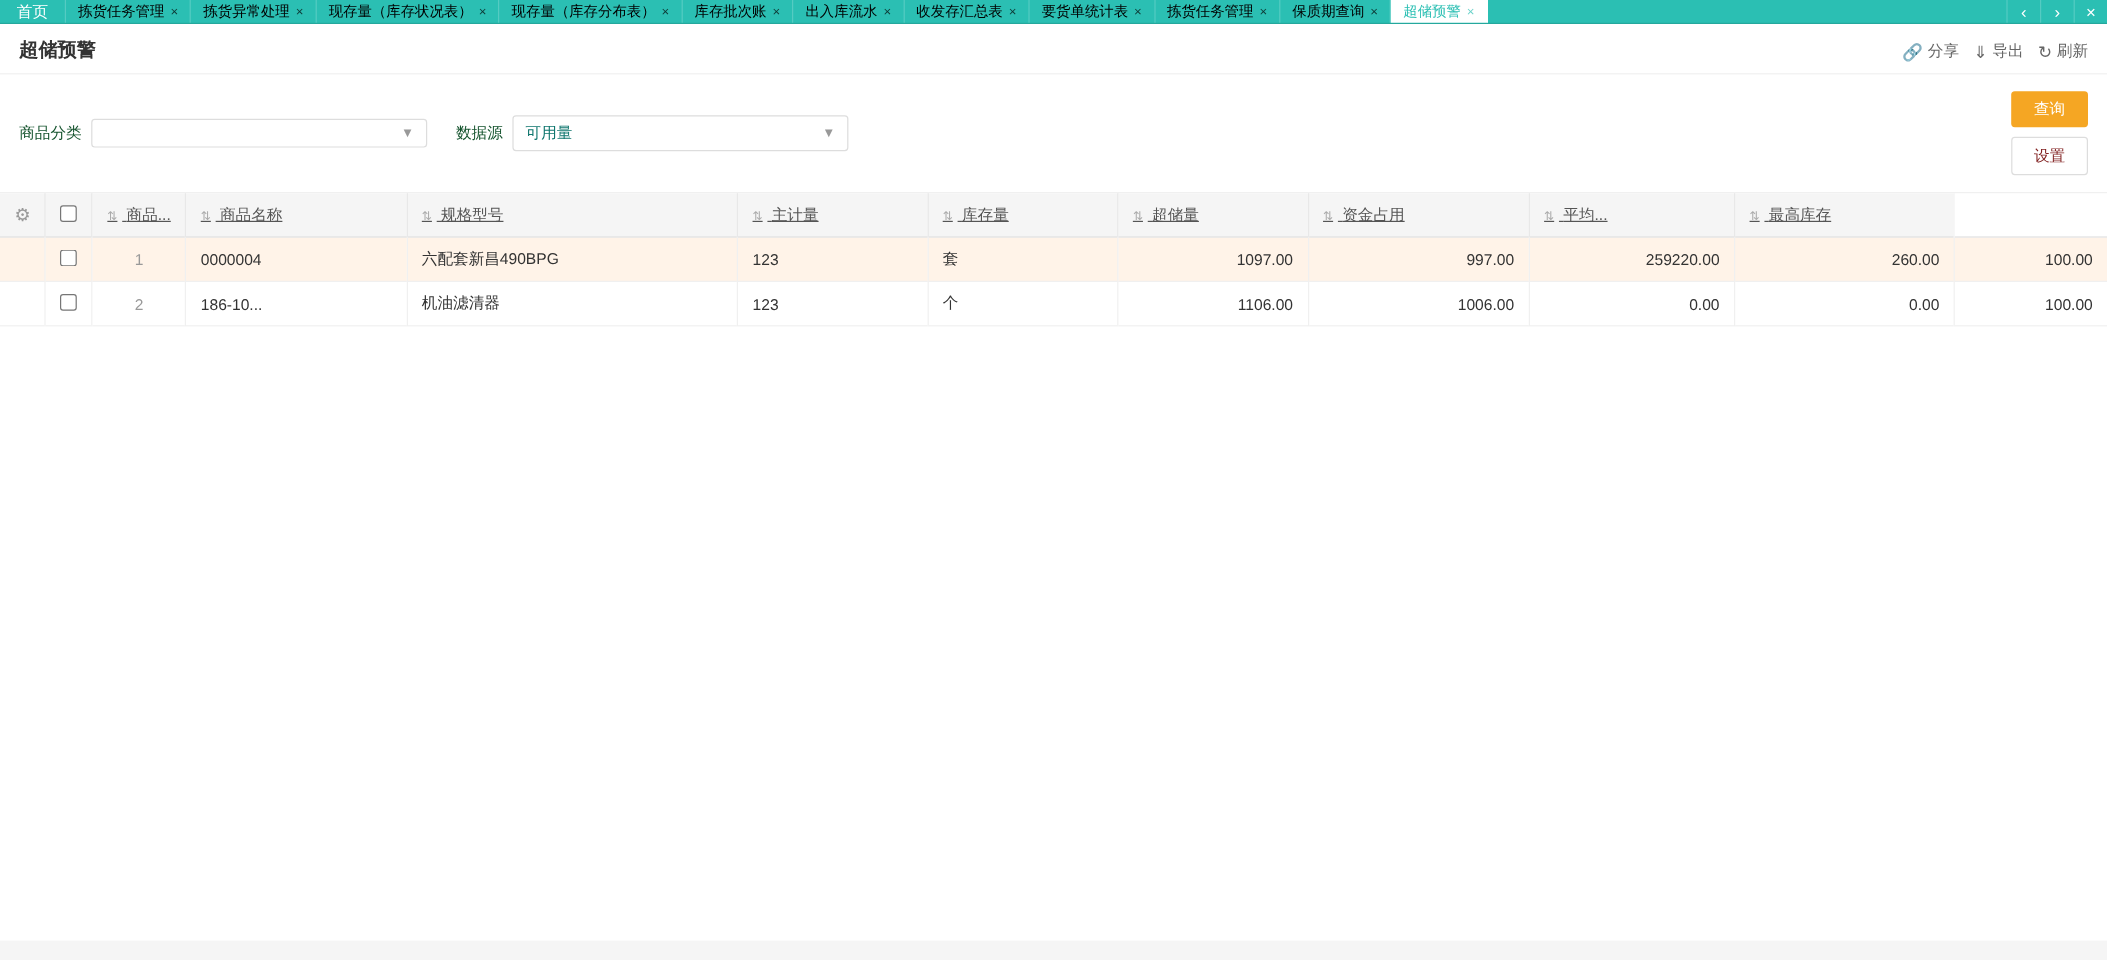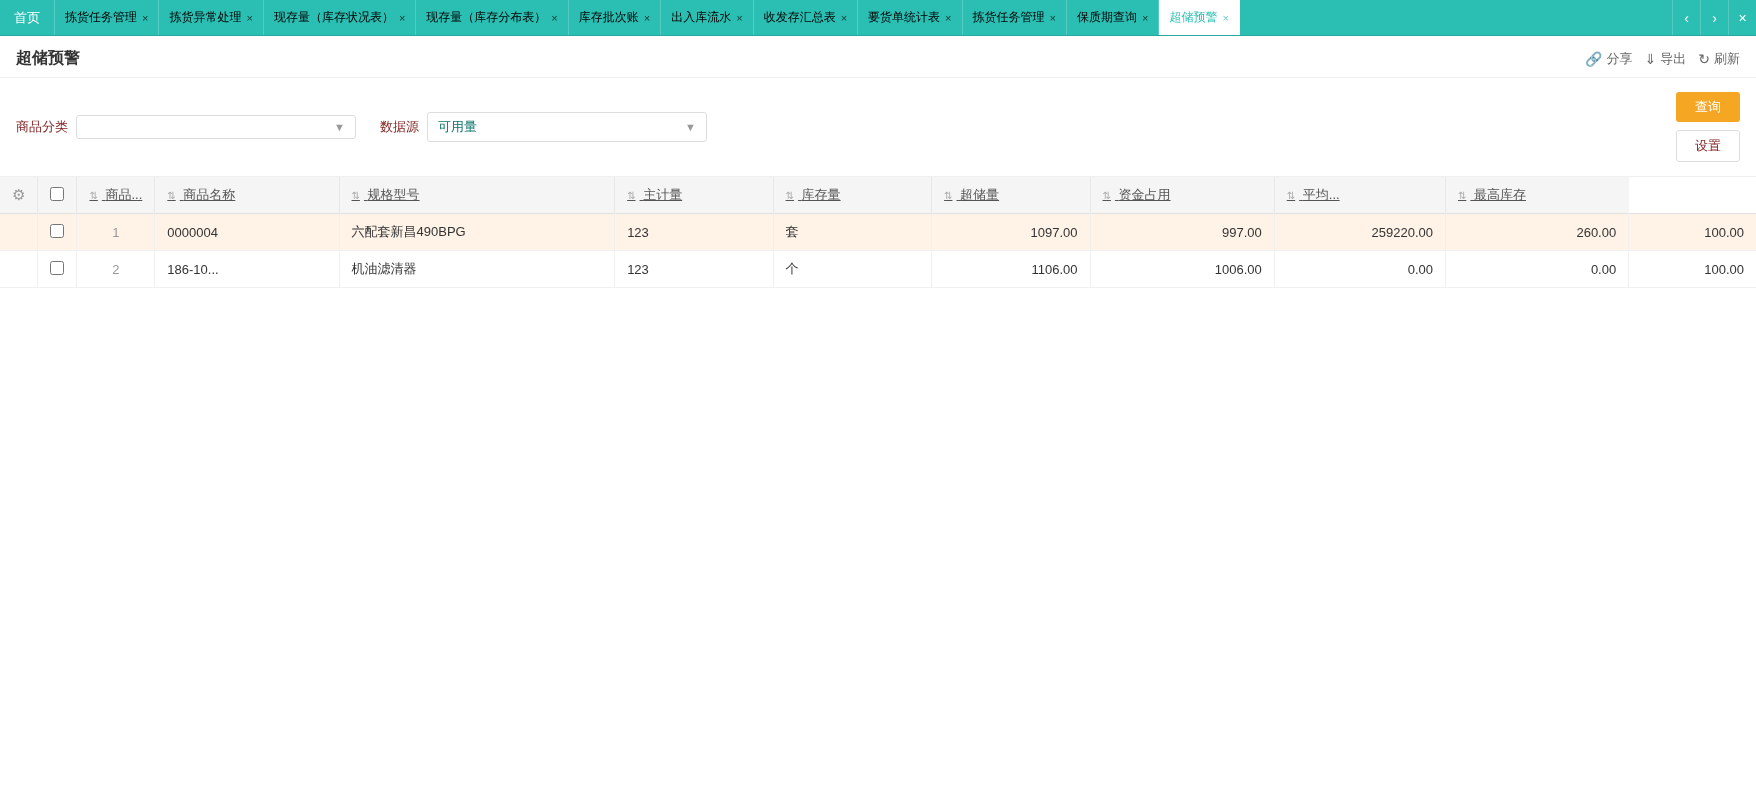--- a/index.html
+++ b/index.html
@@ -3,21 +3,21 @@
   <meta charset="utf-8">
   <style>
     * { box-sizing: border-box; margin: 0; padding: 0; }
     body { font-family: "Microsoft YaHei", Arial, sans-serif; font-size: 13px; background: #f5f5f5; color: #333; }
 
     
     .top-nav {
       display: flex;
       align-items: center;
       background: #2bbfb3;
-      height: 36px;
+      height: 20px;
       padding: 0;
       overflow: hidden;
       border-bottom: 1px solid #25a89d;
     }
     .nav-tab {
       display: flex;
       align-items: center;
       padding: 0 10px;
       height: 36px;
       color: #000000;
@@ -107,21 +107,21 @@
       padding: 14px 16px;
       gap: 24px;
       border-bottom: 1px solid #f0f0f0;
     }
     .filter-item {
       display: flex;
       align-items: center;
       gap: 8px;
     }
     .filter-label {
-      color: #7f1d1d;
+      color: #14532d;
       font-size: 13px;
       white-space: nowrap;
     }
     .filter-select {
       display: flex;
       align-items: center;
       border: 1px solid #ddd;
       border-radius: 3px;
       padding: 5px 10px;
       min-width: 280px;

